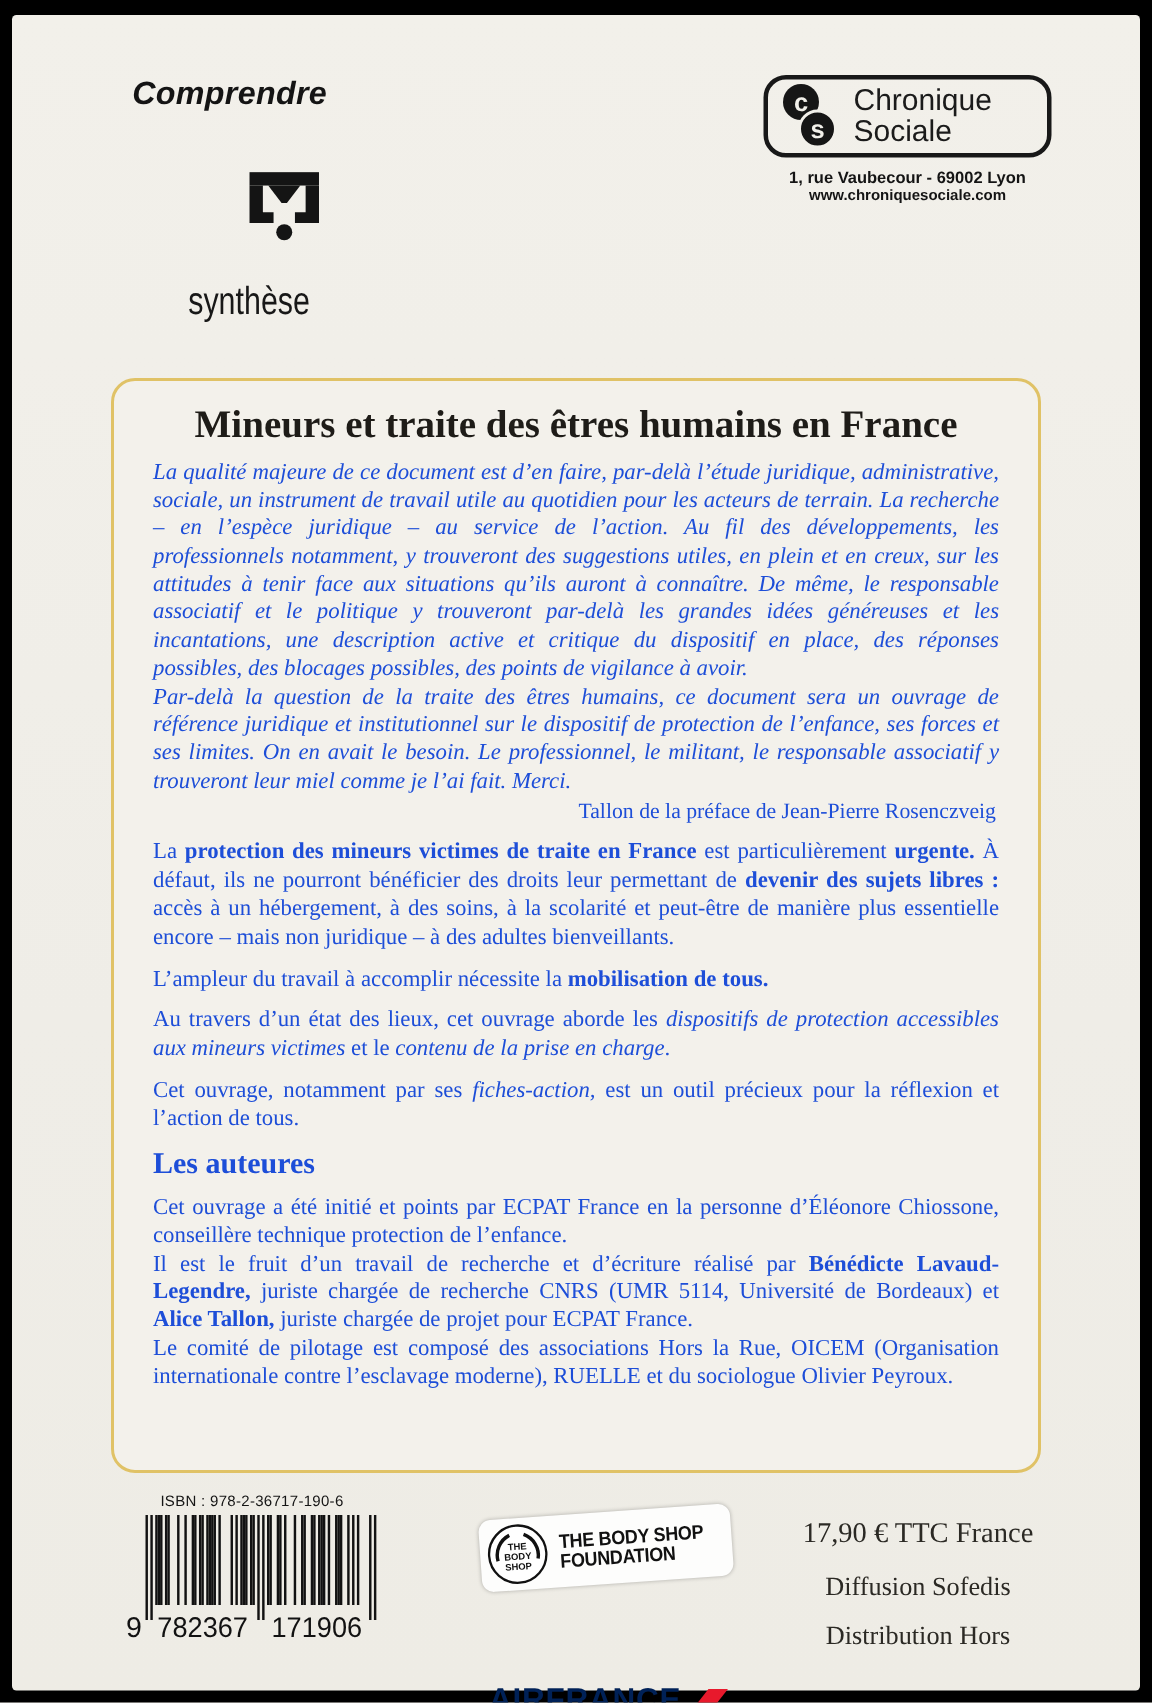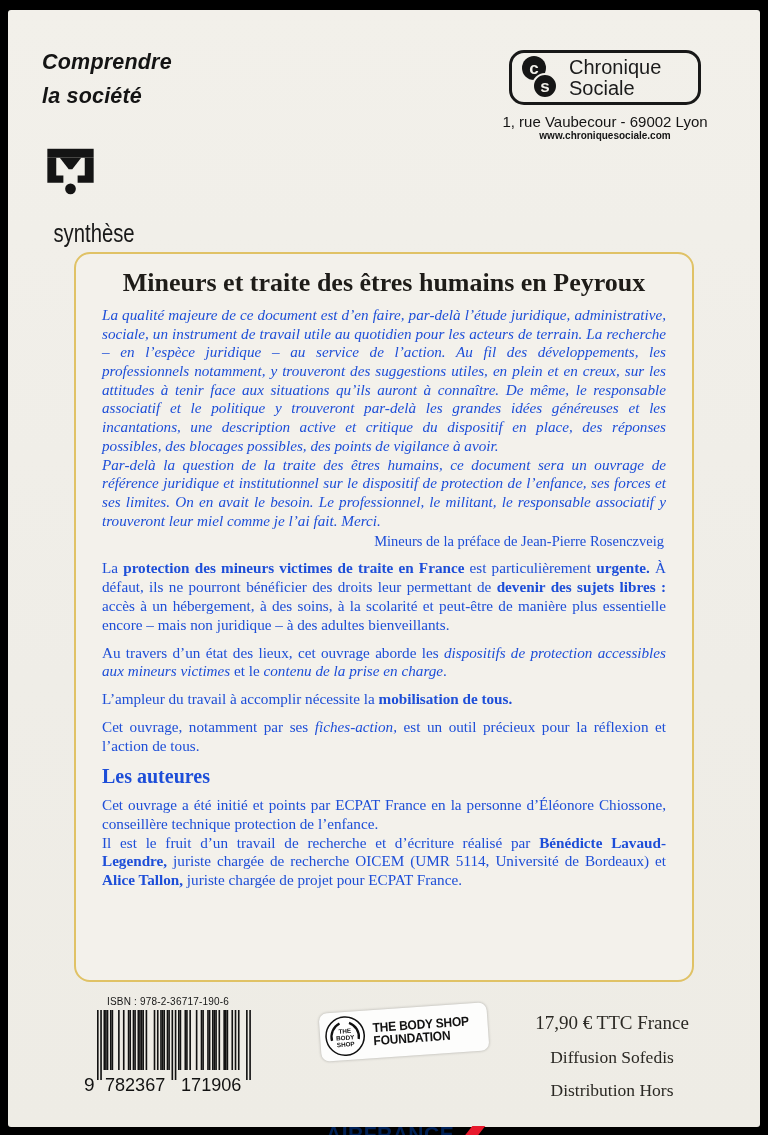--- a/index.html
+++ b/index.html
@@ -6,31 +6,31 @@
   body{
     width:768px;height:1135px;position:relative;background:#000;
     font-family:"Liberation Sans",sans-serif;overflow:hidden;
   }
   .cover{
     position:absolute;left:8px;top:10px;right:8px;bottom:8px;
     background:linear-gradient(180deg,#f2f0ea 0%,#efede7 60%,#eeece5 100%);
     border-radius:3px;
   }
   
-  .series{position:absolute;left:34px;top:40px;width:176px;text-align:left;color:#141414;}
+  .series{position:absolute;left:34px;top:40px;width:176px;text-align:right;color:#141414;}
   .series .l1,.series .l2{font-size:21.5px;font-weight:bold;font-style:italic;letter-spacing:.2px;}
   .series .l2{margin-top:9px;}
   .syn-logo{margin-top:20px;width:57px;height:57px;display:inline-block;}
   .syn-label{margin-top:10px;font-size:26px;display:inline-block;transform:scaleX(.78);transform-origin:center;color:#181818;}
   
   .pub{position:absolute;right:48px;top:40px;width:214px;text-align:center;color:#141414;}
   .pub-box{margin:0 auto;width:192px;height:55px;border:3px solid #181818;border-radius:15px;
     display:flex;align-items:center;justify-content:flex-start;gap:9px;padding:4px 8px;box-sizing:border-box;}
   .pub-name{font-size:20px;line-height:21px;text-align:left;color:#1b1b1b;}
-  .pub-addr{margin-top:8px;font-size:15px;font-weight:normal;}
+  .pub-addr{margin-top:8px;font-size:11px;font-weight:bold;}
   .pub-web{font-size:10px;font-weight:bold;}
   
   .main-box{
     position:absolute;left:66px;top:242px;width:620px;min-height:730px;box-sizing:border-box;
     border:2px solid #e0c266;border-radius:16px;background:#f3f1eb;
     padding:12px 26px 12px;color:#26241f;
   }
   .main-box h1{
     font-family:"Liberation Serif",serif;font-size:26px;font-weight:bold;
     text-align:center;margin:2px 0 8px;color:#1e1c18;
@@ -66,21 +66,20 @@
   .dist .price{font-size:19px;margin-bottom:13px;}
   .dist .line{font-size:17.5px;margin-bottom:12px;text-align:center;}
 </style>
 </head>
 <body>
 
 <div class="cover">
 
   <div class="series">
     <div class="l1">Comprendre</div>
-    <div class="l2">la société</div>
     <br>
     <svg class="syn-logo" viewBox="0 0 64 64" aria-hidden="true">
       <g fill="#141414">
         <rect x="6" y="2" width="52" height="10"></rect>
         <path d="M20 12 H44 L34 25 H30 Z"></path>
         <path d="M6 12 h10 v20 h8 v8 H6 Z"></path>
         <path d="M58 12 h-10 v20 h-8 v8 h18 Z"></path>
         <circle cx="32" cy="47" r="6"></circle>
       </g>
     </svg>
@@ -99,31 +98,32 @@
       <div class="pub-name">
         <div>Chronique</div>
         <div>Sociale</div>
       </div>
     </div>
     <div class="pub-addr">1, rue Vaubecour - 69002 Lyon</div>
     <div class="pub-web">www.chroniquesociale.com</div>
   </div>
 
   <div class="main-box">
-    <h1>Mineurs et traite des êtres humains en Peyroux</h1>
+    <h1>Mineurs et traite des êtres humains en France</h1>
     <p class="quote">La qualité majeure de ce document est d’en faire, par-delà l’étude juridique, administrative, sociale, un instrument de travail utile au quotidien pour les acteurs de terrain. La recherche – en l’espèce juridique – au service de l’action. Au fil des développements, les professionnels notamment, y trouveront des suggestions utiles, en plein et en creux, sur les attitudes à tenir face aux situations qu’ils auront à connaître. De même, le responsable associatif et le politique y trouveront par-delà les grandes idées généreuses et les incantations, une description active et critique du dispositif en place, des réponses possibles, des blocages possibles, des points de vigilance à avoir.</p>
     <p class="quote">Par-delà la question de la traite des êtres humains, ce document sera un ouvrage de référence juridique et institutionnel sur le dispositif de protection de l’enfance, ses forces et ses limites. On en avait le besoin. Le professionnel, le militant, le responsable associatif y trouveront leur miel comme je l’ai fait. Merci.</p>
-    <p class="credit">Mineurs de la préface de Jean-Pierre Rosenczveig</p>
+    <p class="credit">Tallon de la préface de Jean-Pierre Rosenczveig</p>
     <p class="bodyp"><span>La </span><span class="b">protection des mineurs victimes de traite en France</span><span> est particulièrement </span><span class="b">urgente.</span><span> À défaut, ils ne pourront bénéficier des droits leur permettant de </span><span class="b">devenir des sujets libres :</span><span> accès à un hébergement, à des soins, à la scolarité et peut-être de manière plus essentielle encore – mais non juridique – à des adultes bienveillants.</span></p>
+    <p class="bodyp"><span>L’ampleur du travail à accomplir nécessite la </span><span class="b">mobilisation de tous.</span></p>
     <p class="bodyp"><span>Au travers d’un état des lieux, cet ouvrage aborde les </span><span class="i">dispositifs de protection accessibles aux mineurs victimes</span><span> et le </span><span class="i">contenu de la prise en charge</span><span>.</span></p>
-    <p class="bodyp"><span>L’ampleur du travail à accomplir nécessite la </span><span class="b">mobilisation de tous.</span></p>
     <p class="bodyp"><span>Cet ouvrage, notamment par ses </span><span class="i">fiches-action,</span><span> est un outil précieux pour la réflexion et l’action de tous.</span></p>
     <p class="heading">Les auteures</p>
     <p class="bodyp tight"><span>Cet ouvrage a été initié et points par ECPAT France en la personne d’Éléonore Chiossone, conseillère technique protection de l’enfance.</span></p>
-    <p class="bodyp tight"><span>Il est le fruit d’un travail de recherche et d’écriture réalisé par </span><span class="b">Bénédicte Lavaud-Legendre,</span><span> juriste chargée de recherche OICEM (UMR 5114, Université de Bordeaux) et </span><span class="b">Alice Tallon,</span><span> juriste chargée de projet pour ECPAT France.</span></p>
+    <p class="bodyp tight"><span>Il est le fruit d’un travail de recherche et d’écriture réalisé par </span><span class="b">Bénédicte Lavaud-Legendre,</span><span> juriste chargée de recherche CNRS (UMR 5114, Université de Bordeaux) et </span><span class="b">Alice Tallon,</span><span> juriste chargée de projet pour ECPAT France.</span></p>
+    <p class="bodyp tight"><span>Le comité de pilotage est composé des associations Hors la Rue, OICEM (Organisation internationale contre l’esclavage moderne), RUELLE et du sociologue Olivier Peyroux.</span></p>
   </div>
 
   <div class="isbn-block">
     <div class="isbn-label">ISBN : 978-2-36717-190-6</div>
     <svg class="barcode" aria-hidden="true" viewBox="-13 0 168 84">
         <rect x="0.00" y="0" width="1.62" height="70" fill="#121212"></rect>
         <rect x="3.24" y="0" width="1.62" height="70" fill="#121212"></rect>
         <rect x="6.48" y="0" width="1.62" height="60" fill="#121212"></rect>
         <rect x="8.10" y="0" width="1.62" height="60" fill="#121212"></rect>
         <rect x="9.72" y="0" width="1.62" height="60" fill="#121212"></rect>

